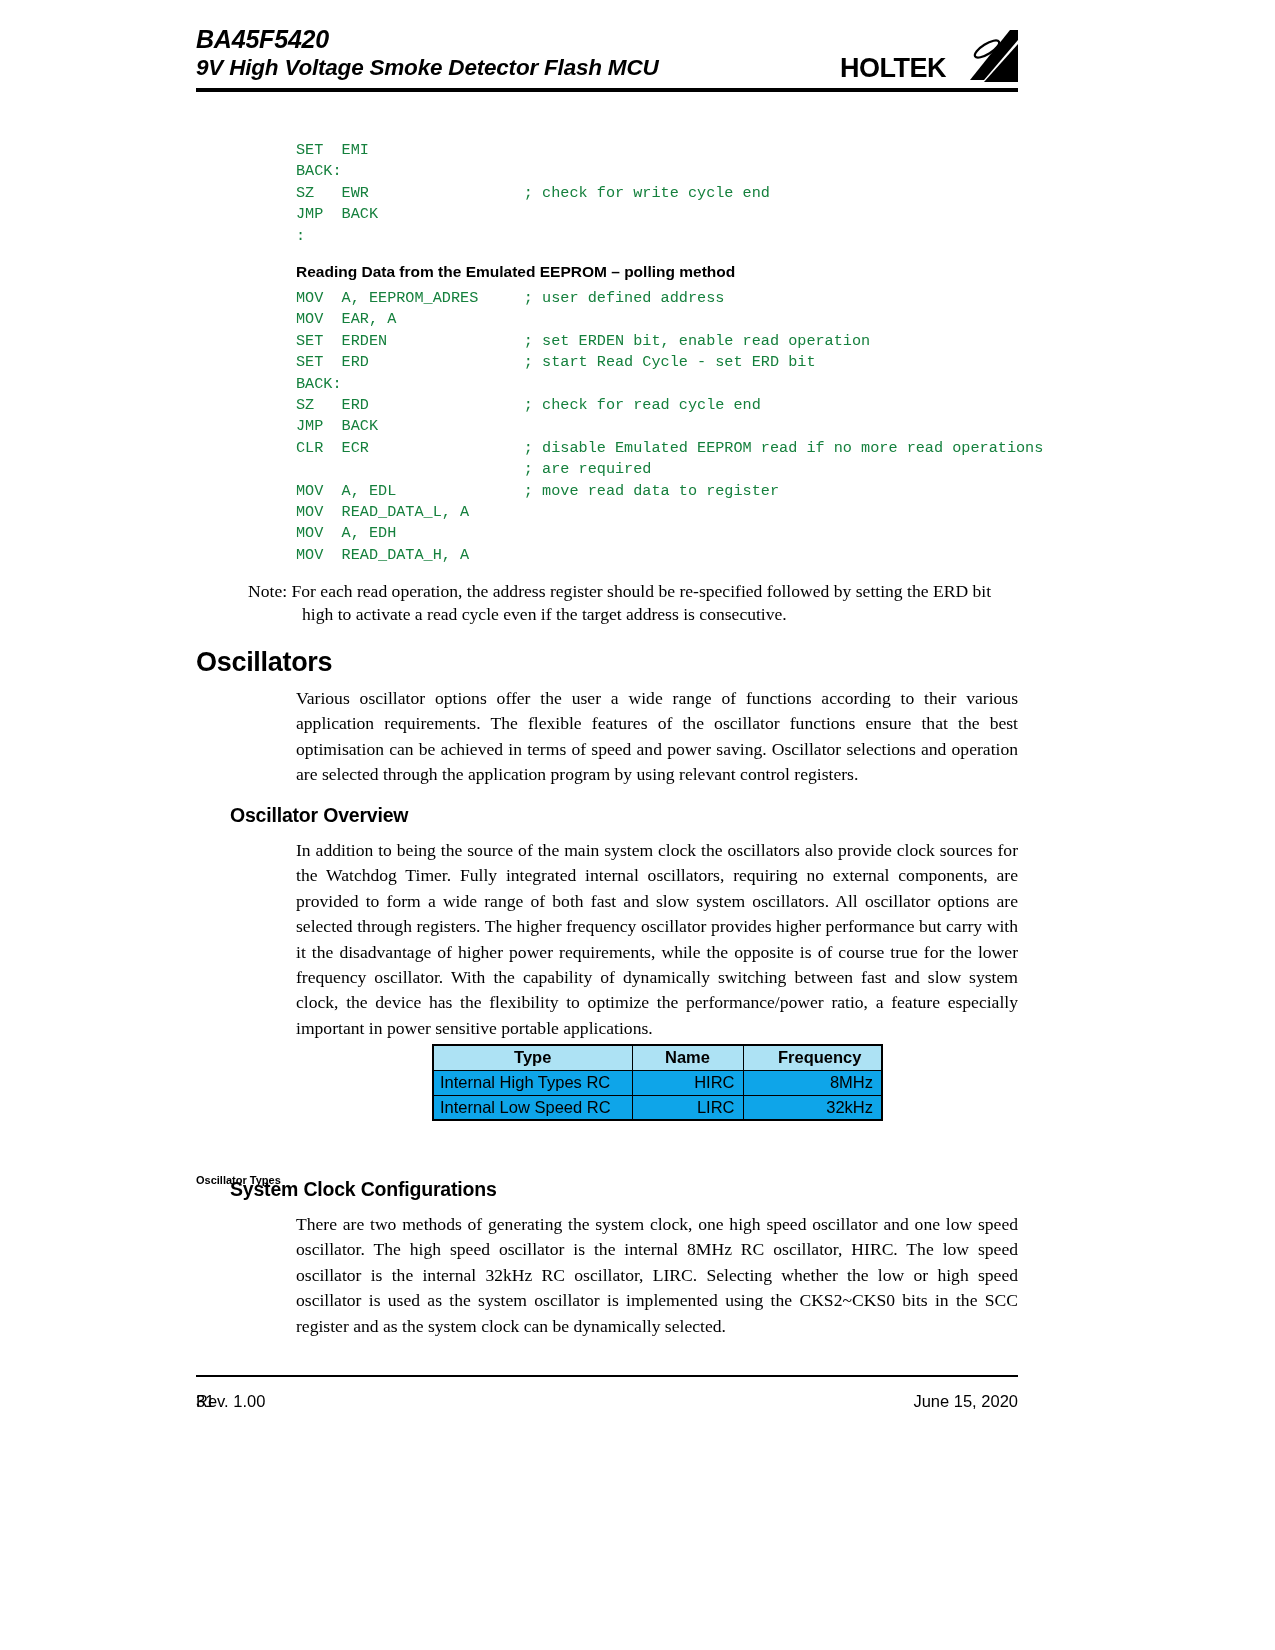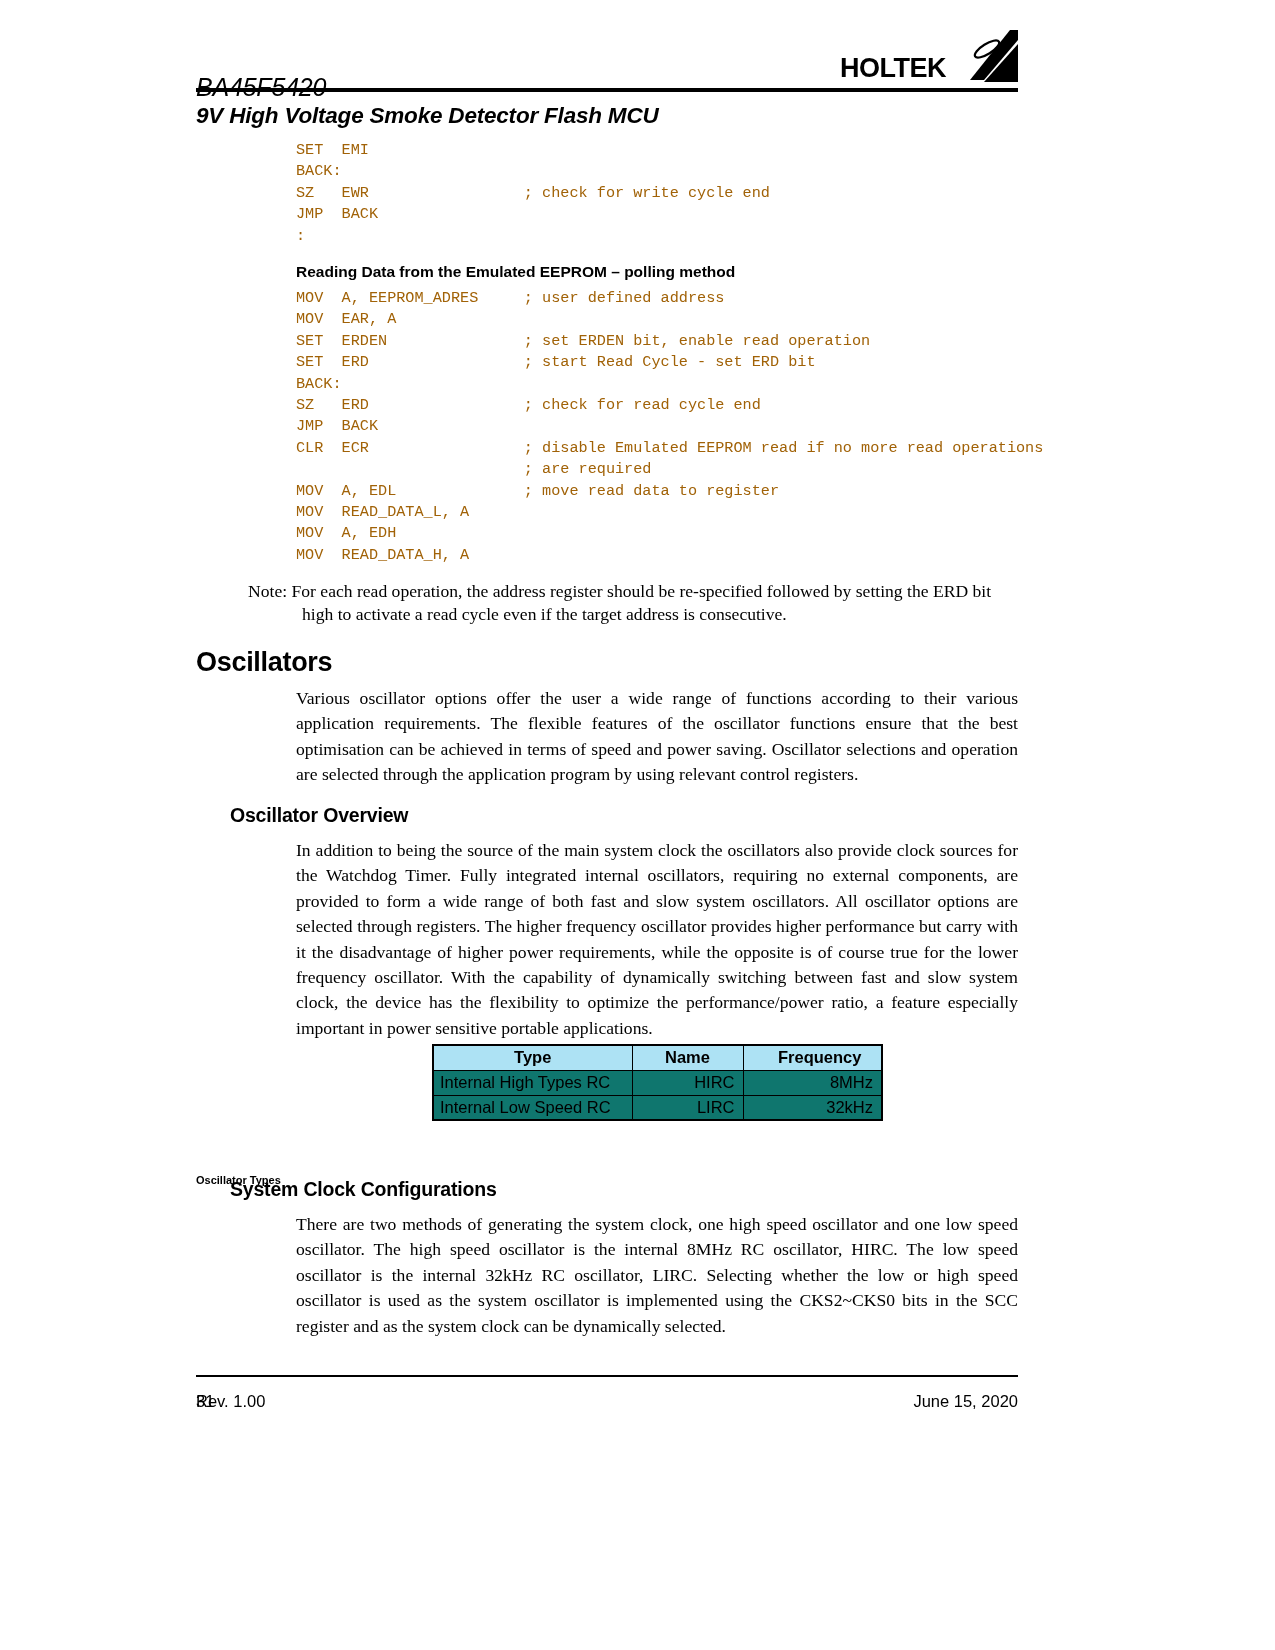--- a/index.html
+++ b/index.html
@@ -32,25 +32,24 @@
     height: 66px;
   }
   .header-titles {
     position: absolute;
     left: 0;
     top: 0;
   }
   .doc-part {
     font-family: "Liberation Sans", sans-serif;
     font-style: italic;
-    font-weight: normal;
+    font-weight: bold;
     font-size: 25px;
     line-height: 30px;
     letter-spacing: -0.2px;
-    margin-top: 48px;
   }
   .doc-subtitle {
     font-family: "Liberation Sans", sans-serif;
     font-style: italic;
     font-weight: bold;
     font-size: 22.5px;
     line-height: 28px;
     letter-spacing: -0.2px;
   }
   .logo {
@@ -86,21 +85,21 @@
     background: #000000;
   }
 
   
   .code {
     font-family: "Liberation Mono", "DejaVu Sans Mono", monospace;
     font-size: 15.2px;
     line-height: 21.4px;
     white-space: pre;
     margin-left: 100px;
-    color: #a16207;
+    color: #15803d;
   }
 
   
   .code-label {
     font-family: "Liberation Sans", sans-serif;
     font-weight: bold;
     font-size: 15.5px;
     line-height: 20px;
     margin-left: 100px;
     margin-top: 14px;
@@ -148,21 +147,21 @@
   
   .tbl-wrap {
     position: absolute;
     left: 432px;
     top: 1044px;
   }
   table.osc {
     border-collapse: collapse;
     border: 2px solid #000;
     font-family: "Liberation Sans", sans-serif;
-    background: #0f766e;
+    background: #0ea5e9;
   }
   table.osc th, table.osc td {
     border: 1px solid #000;
     font-size: 16.5px;
     height: 25px;
     padding: 0 8px;
     box-sizing: border-box;
   }
   table.osc th {
     font-weight: bold;

